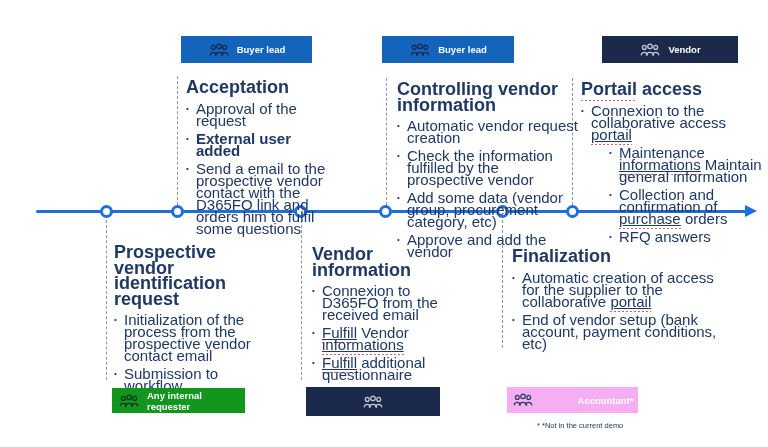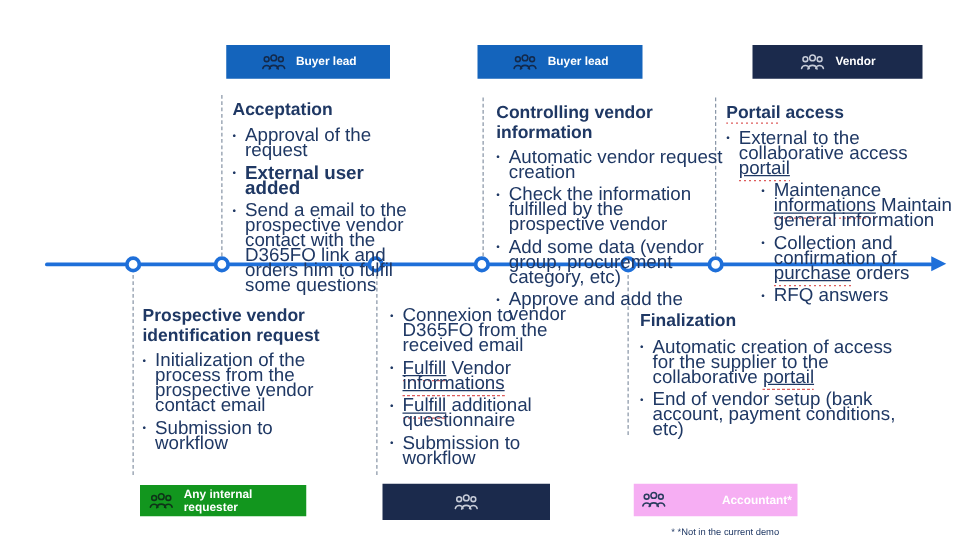--- a/index.html
+++ b/index.html
@@ -28,21 +28,21 @@
   
   .tl-line{position:absolute;height:3px;background:var(--accent_blue);border-radius:2px;}
   .tl-arrow{position:absolute;width:0;height:0;border-left:12px solid var(--accent_blue);
             border-top:6.5px solid transparent;border-bottom:6.5px solid transparent;}
   .node{position:absolute;width:7px;height:7px;background:#fff;border:3px solid var(--accent_blue);
         border-radius:50%;}
   .dash{position:absolute;width:0;border-left:1px dashed var(--dash_grey);}
 
   
   .section{position:absolute;}
-  .title{margin:0 0 7px 0;font-size:14px;font-weight:700;line-height:15.5px;color:var(--text_navy);}
+  .title{margin:0 0 7px 0;font-size:18px;font-weight:700;line-height:15.5px;color:var(--text_navy);}
   .bullet{display:flex;gap:5px;margin-bottom:6px;}
   .bullet .marker{flex:none;width:5px;font-size:8px;line-height:12px;}
   .btxt{font-size:15px;line-height:12px;}
   .btxt.b{font-weight:700;}
   .lvl1{margin-left:28px;}
   .u{text-decoration:underline;text-underline-offset:1px;}
   .sq{background:repeating-linear-gradient(90deg,var(--squiggle_red) 0 2px,transparent 2px 4px)
       bottom/100% 1px no-repeat;padding-bottom:2px;}
 
   .footnote{position:absolute;font-size:7.5px;color:var(--text_navy);}
@@ -150,21 +150,21 @@
           <span class="marker">•</span>
           <span class="btxt"><span>Approve and add the vendor</span></span>
         </div>
       </div>
   </div>
   <div class="section" style="left:581px;top:82px;width:186px;">
     <h3 class="title"><span class="sq">Portail</span><span> access</span></h3>
     <div>
         <div class="bullet lvl0">
           <span class="marker">•</span>
-          <span class="btxt"><span>External to the collaborative access </span><span class="u sq">portail</span></span>
+          <span class="btxt"><span>Connexion to the collaborative access </span><span class="u sq">portail</span></span>
         </div>
         <div class="bullet lvl1">
           <span class="marker">•</span>
           <span class="btxt"><span>Maintenance </span><span class="u sq">informations</span><span> Maintain general information</span></span>
         </div>
         <div class="bullet lvl1">
           <span class="marker">•</span>
           <span class="btxt"><span>Collection and confirmation of </span><span class="u sq">purchase</span><span> orders</span></span>
         </div>
         <div class="bullet lvl1">
@@ -181,20 +181,21 @@
           <span class="marker">•</span>
           <span class="btxt"><span>Initialization of the process from the prospective vendor contact email</span></span>
         </div>
         <div class="bullet lvl0">
           <span class="marker">•</span>
           <span class="btxt"><span>Submission to workflow</span></span>
         </div>
       </div>
   </div>
   <div class="section" style="left:312px;top:247px;width:140px;">
+    <h3 class="title"><span>Vendor information</span></h3>
     <div>
         <div class="bullet lvl0">
           <span class="marker">•</span>
           <span class="btxt"><span>Connexion to D365FO from the received email</span></span>
         </div>
         <div class="bullet lvl0">
           <span class="marker">•</span>
           <span class="btxt"><span class="u sq">Fulfill</span><span> Vendor </span><span class="u sq">informations</span></span>
         </div>
         <div class="bullet lvl0">

